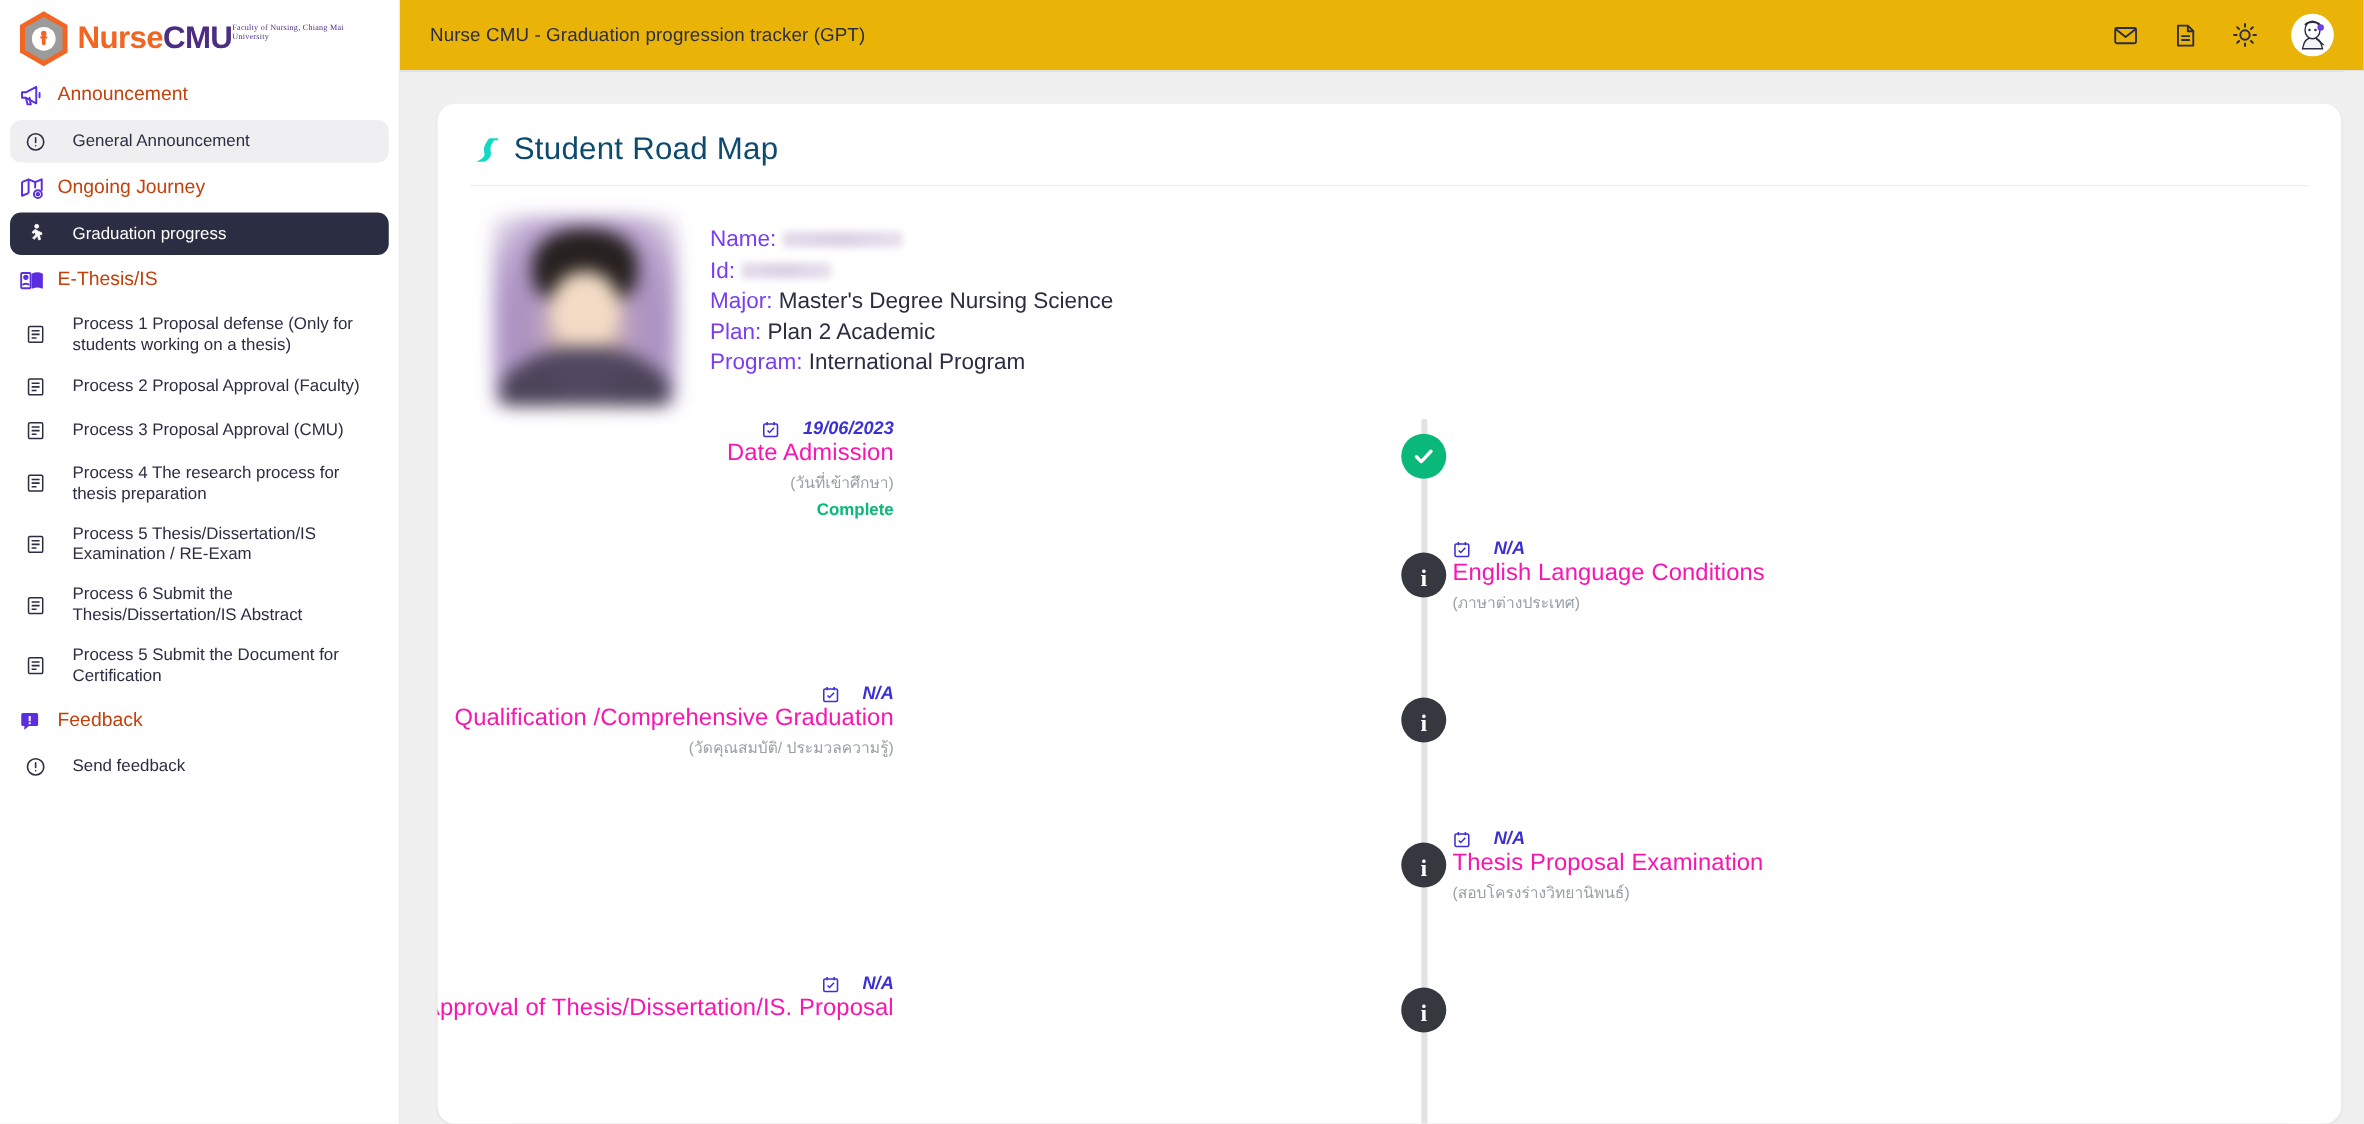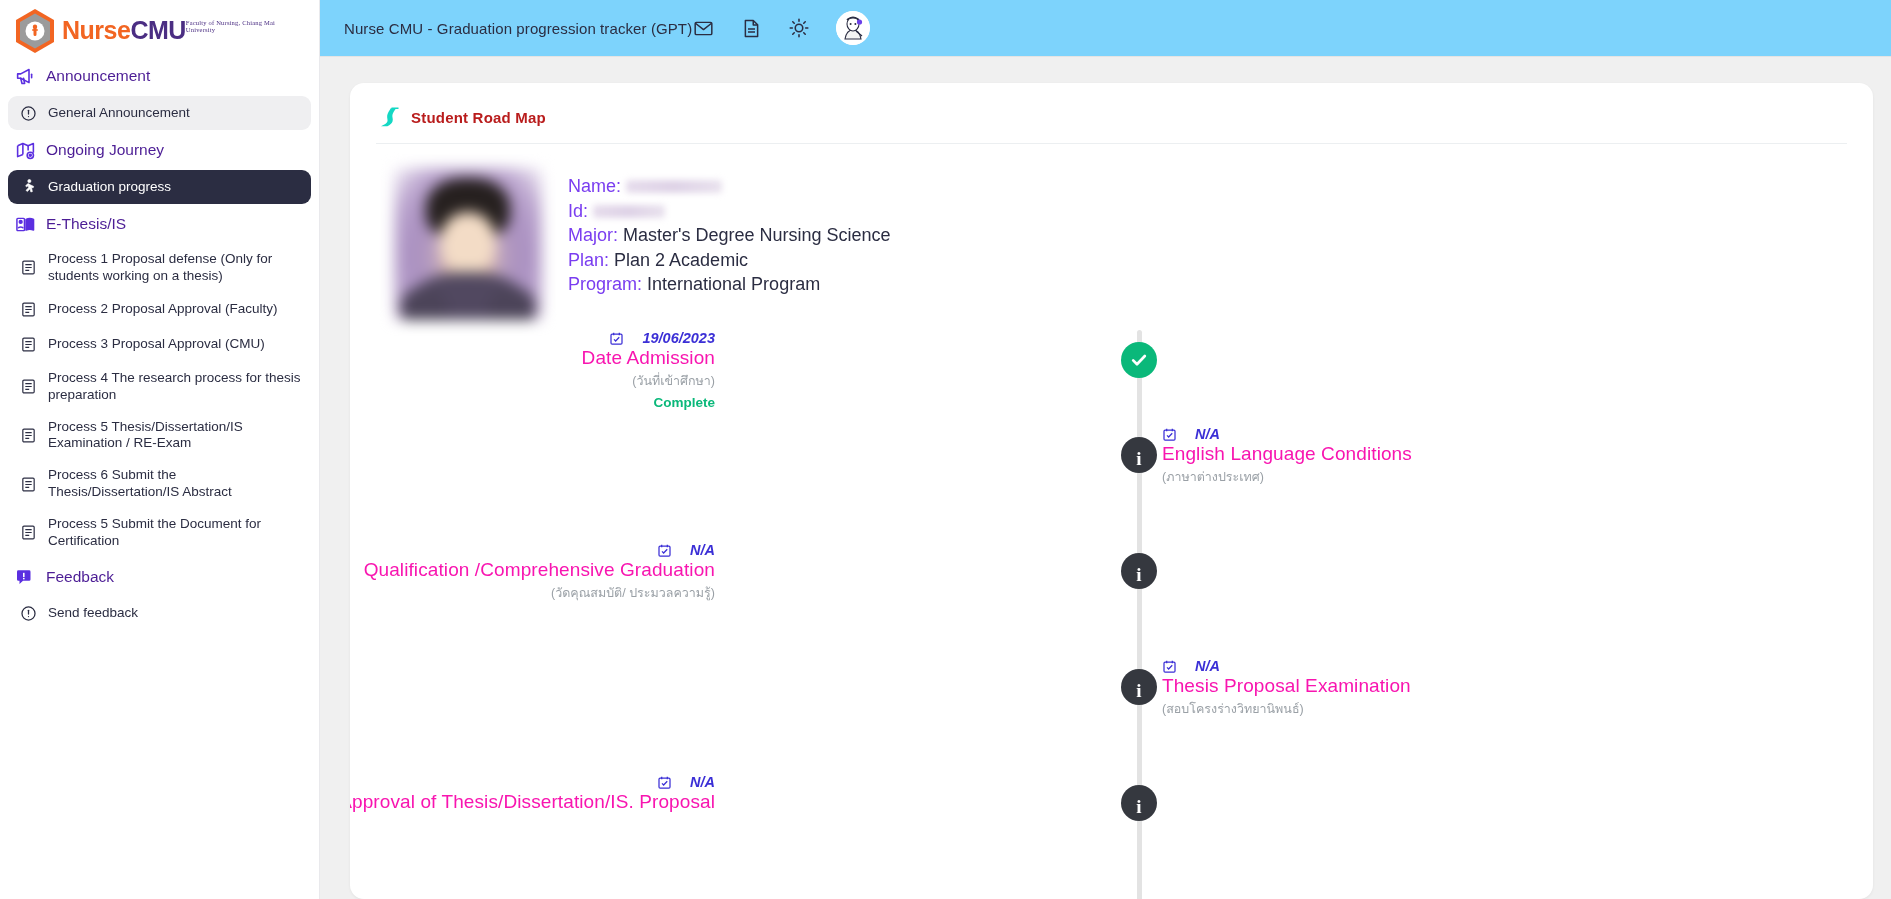--- a/index.html
+++ b/index.html
@@ -26,42 +26,42 @@
   .brand-text { display: flex; flex-direction: row; line-height: 1; }
   .brand-name { font-size: 25px; font-weight: 700; letter-spacing: -0.5px; }
   .brand-name .nurse { color: #f26522; }
   .brand-name .cmu { color: #4b2e83; }
   .brand-sub { font-size: 6.5px; color: #4b2e83; font-family: "Liberation Serif", serif; margin-top: 2px; letter-spacing: .2px;}
 
   .nav { padding: 0 8px; }
   .nav-group-title {
     display: flex; align-items: center; gap: 10px;
     padding: 8px 6px 8px 6px;
-    color: #4c1d95; font-size: 15.5px; font-weight: 500;
+    color: #c2410c; font-size: 15.5px; font-weight: 500;
     cursor: pointer;
   }
   .nav-group-title .gicon { width: 22px; height: 22px; display:flex; align-items:center; justify-content:center; flex:0 0 22px;}
   .nav-item {
-    display: flex; align-items: center; gap: 10px;
+    display: flex; align-items: center; gap: 20px;
     padding: 7px 10px; margin: 1px 0;
     border-radius: 9px;
     font-size: 13.5px; color: #2b2d42;
     cursor: pointer; line-height: 1.25;
   }
   .nav-item .iicon { width: 20px; height: 20px; flex: 0 0 20px; display:flex; align-items:center; justify-content:center;}
   .nav-item.hover-sel { background: #efeff1; }
   .nav-item.active { background: #2b2d42; color: #ffffff; }
   .nav-item.active .iicon svg { stroke: #ffffff; fill: #ffffff; }
   .nav-item-label { display: block; }
 
   
   .main { flex: 1 1 auto; height: 899px; position: relative; background: #f0f0f0; }
   .topbar {
-    height: 57px; background: #7dd3fc;
-    display: flex; align-items: center; 
+    height: 57px; background: #eab308;
+    display: flex; align-items: center; justify-content: space-between;
     padding: 0 24px 0 24px;
     border-bottom: 1px solid #e4e4e4;
   }
   .topbar-title { font-size: 15px; color: #2b2d42; letter-spacing: .1px; }
   .topbar-icons { display: flex; align-items: center; gap: 26px; }
   .ticon { width: 22px; height: 22px; cursor: pointer; display:flex; align-items:center; justify-content:center;}
   .avatar-top {
     width: 34px; height: 34px; border-radius: 50%;
     background: #ffffff; overflow: hidden; position: relative; cursor: pointer;
     display:flex;align-items:center;justify-content:center;
@@ -72,21 +72,21 @@
     background: #ffffff;
     border-radius: 14px;
     height: 100%;
     box-shadow: 0 1px 3px rgba(0,0,0,.06);
     padding: 20px 26px 0 26px;
     position: relative;
     overflow: hidden;
   }
   .card-header { display: flex; align-items: center; gap: 9px; padding: 2px 0 14px 2px; }
   .card-header .road-icon { width: 24px; height: 24px; display:flex;align-items:center;justify-content:center;}
-  .card-title { color: #b91c1c; font-size: 15px; font-weight: 700; letter-spacing: .2px; }
+  .card-title { color: #0c4a6e; font-size: 25px; font-weight: 400; letter-spacing: .2px; }
   .card-divider { height: 1px; background: #eceff1; margin: 0 0 20px 0; }
 
   
   .profile { display: flex; gap: 26px; padding: 4px 0 0 18px; }
   .photo {
     width: 148px; height: 152px; border-radius: 4px; position: relative;
     overflow: hidden; flex: 0 0 148px;
     background: radial-gradient(ellipse at 50% 58%, #f1d5bd 0%, #e3c0a6 16%, #b79ec0 34%, #a98fc0 52%, #bca6cf 74%, #f7f4fa 100%);
     filter: blur(7px);
   }

